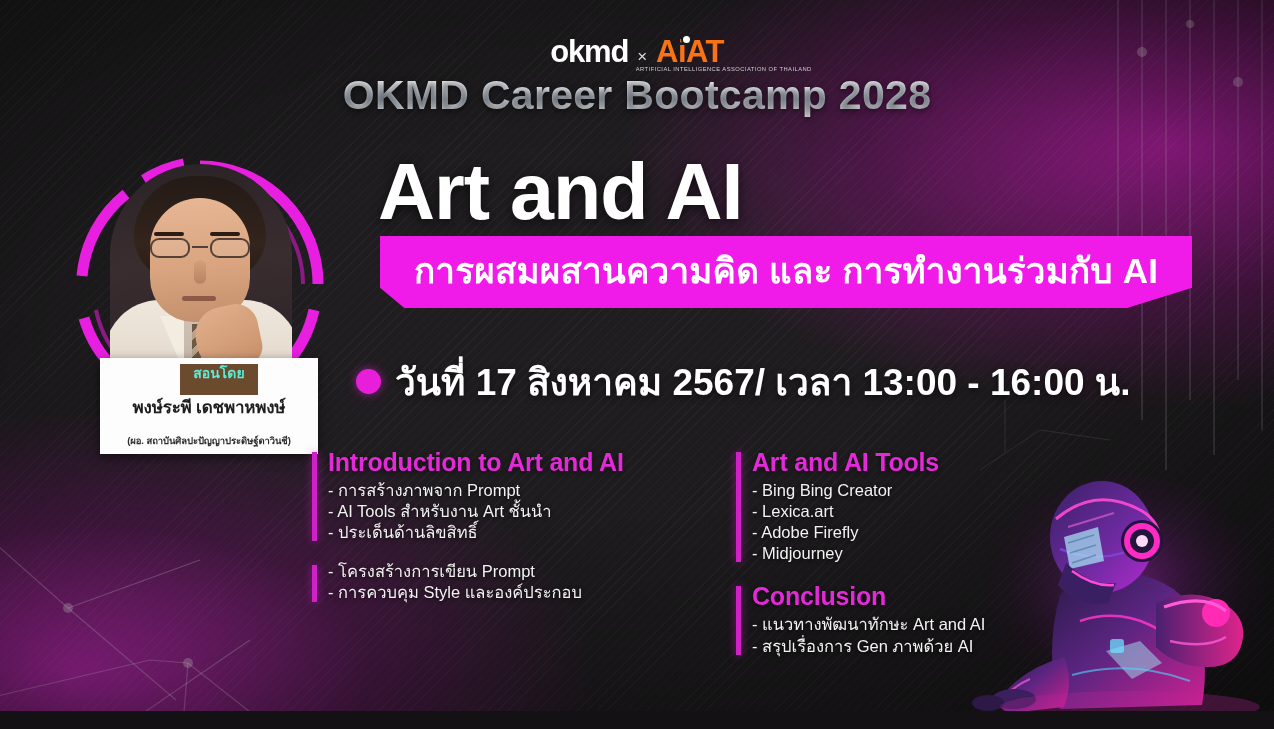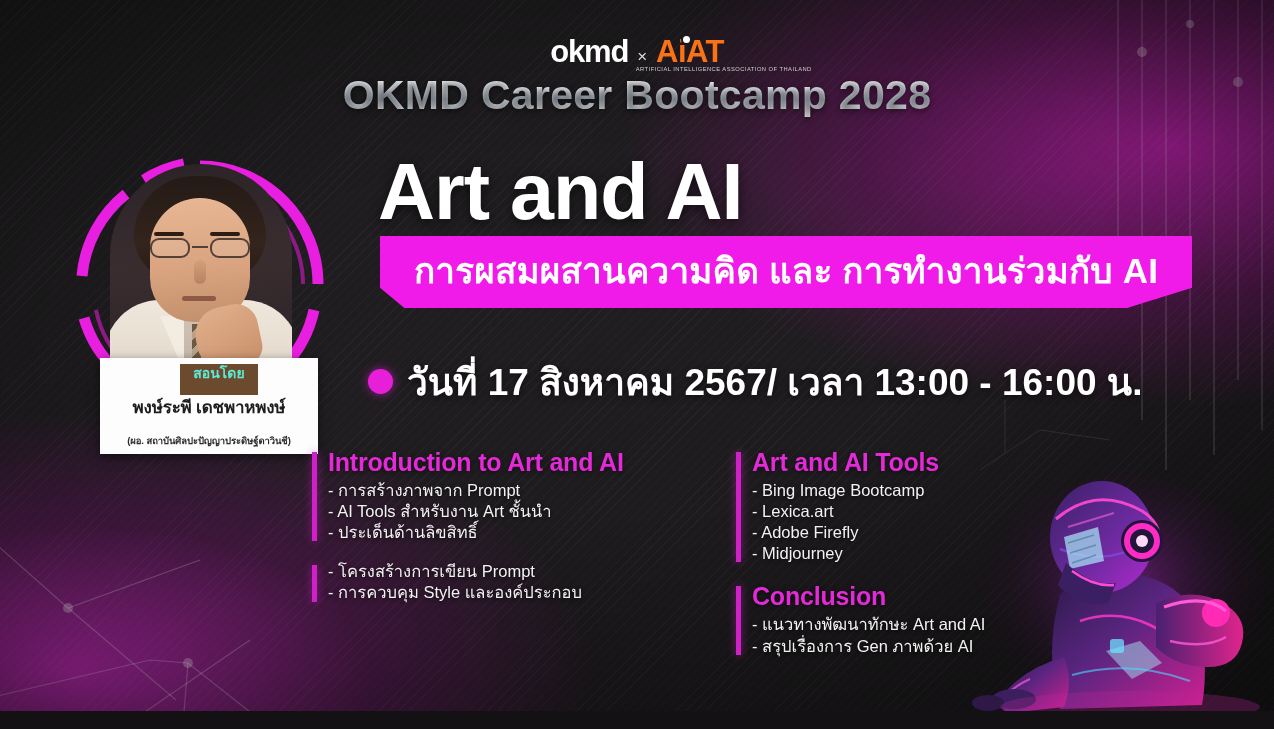--- a/index.html
+++ b/index.html
@@ -90,21 +90,21 @@
     display:flex; align-items:center; justify-content:center;
     box-shadow:0 4px 18px rgba(240,27,232,.35);
   }
   .subtitle-text{
     color:#fff; font-size:35px; font-weight:700; line-height:1;
     padding-bottom:4px; letter-spacing:.2px;
   }
 
   
   .date-row{
-    position:absolute; left:368px; top:352px;
+    position:absolute; left:356px; top:352px;
     display:flex; align-items:center; gap:14px;
   }
   .date-dot{
     width:25px; height:25px; border-radius:50%;
     background:#e81fd8; box-shadow:0 0 10px rgba(232,31,216,.6);
   }
   .date-text{
     color:#fff; font-size:37px; font-weight:700; letter-spacing:0;
     text-shadow:0 2px 7px rgba(0,0,0,.6);
   }
@@ -362,21 +362,21 @@
       </div>
 
     </div>
 
     <div class="col right">
 
       <div class="sec">
         <span class="sec-bar"></span>
         <div class="sec-title">Art and AI Tools</div>
         <ul class="sec-list">
-          <li>- Bing Image Bootcamp</li>
+          <li>- Bing Bing Creator</li>
           <li>- Lexica.art</li>
           <li>- Adobe Firefly</li>
           <li>- Midjourney</li>
         </ul>
       </div>
 
       <div class="sec">
         <span class="sec-bar"></span>
         <div class="sec-title">Conclusion</div>
         <ul class="sec-list">

